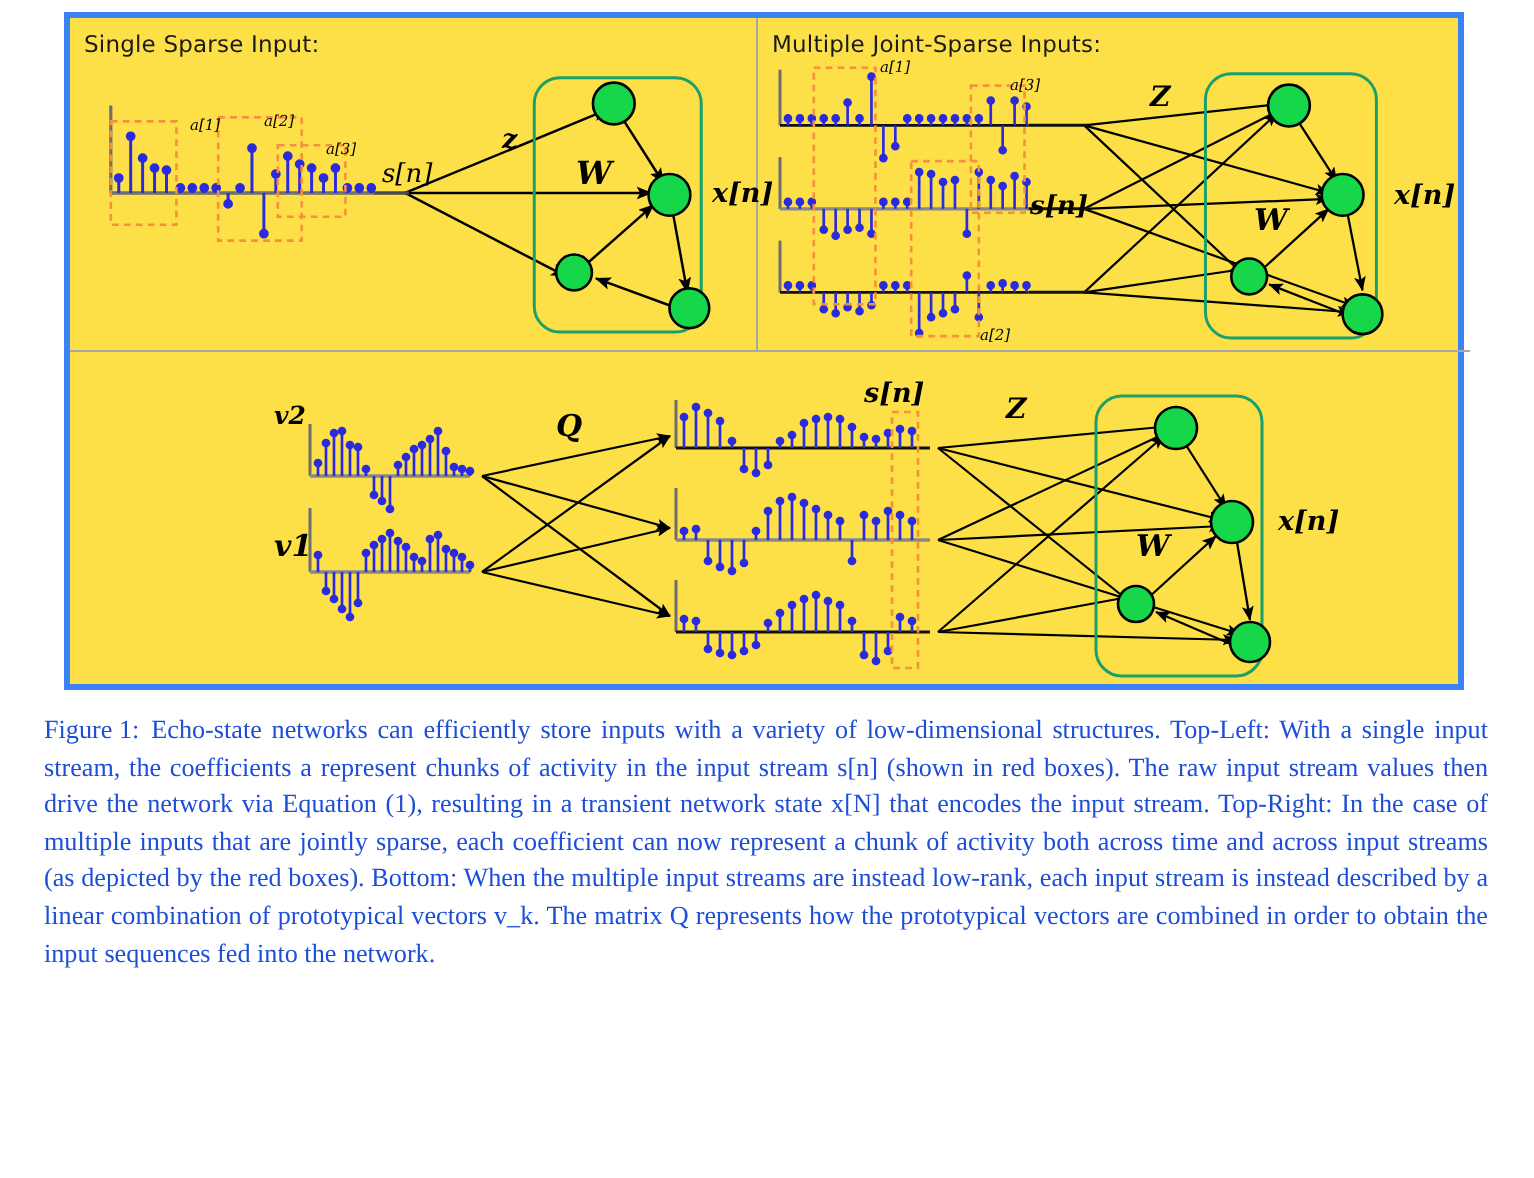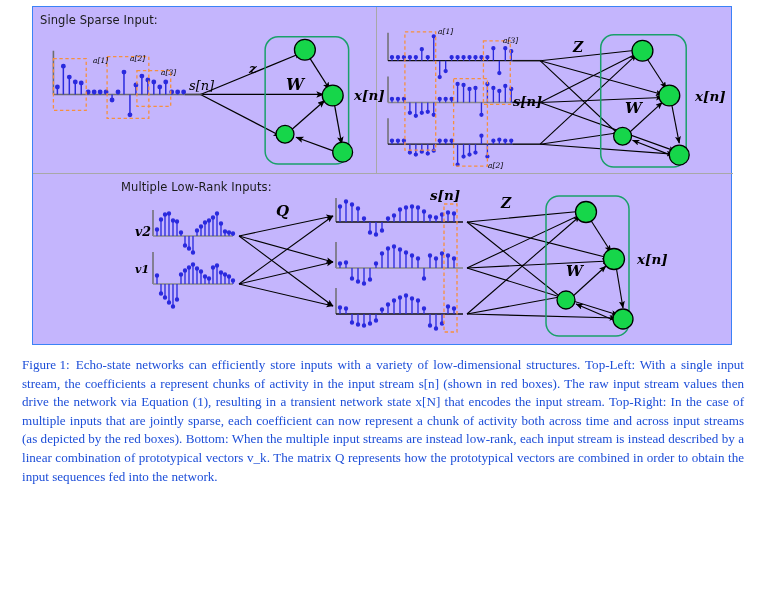--- a/index.html
+++ b/index.html
@@ -1,21 +1,21 @@
 <!DOCTYPE html>
 <html><head>
 <meta charset="utf-8">
 <style>
   html,body{margin:0;padding:0;background:#ffffff;}
   body{width:767px;height:589px;position:relative;overflow:hidden;
        font-family:"Liberation Serif",serif;color:#000;}
 
   
   #figure-frame{position:absolute;left:32px;top:6px;width:700px;height:339px;
-                border:1px solid #3b82f6;box-sizing:border-box;background:#c4b5fd;}
+                border:3px solid #3b82f6;box-sizing:border-box;background:#fde047;}
 
   .panel{position:absolute;box-sizing:border-box;}
   #panel-top-left{left:0;top:0;width:344px;height:167px;border-right:1px solid #a8a8a8;
                   border-bottom:1px solid #a8a8a8;}
   #panel-top-right{left:344px;top:0;width:356px;height:167px;border-bottom:1px solid #a8a8a8;}
   #panel-bottom{left:0;top:167px;width:700px;height:172px;}
 
   .panel-title{position:absolute;font-family:"DejaVu Sans",sans-serif;
                font-size:11.5px;color:#1a1a1a;white-space:nowrap;letter-spacing:0.1px;}
   #panel-top-left .panel-title{left:7px;top:6px;}
@@ -139,20 +139,21 @@
     <div class="mlabel" style="left:60px;top:50px;font-size:7.5px;">a[1]</div>
     <div class="mlabel" style="left:97px;top:48px;font-size:7.5px;">a[2]</div>
     <div class="mlabel" style="left:128px;top:62px;font-size:7.5px;">a[3]</div>
     <div class="mlabel" style="left:156px;top:72px;font-size:13px;">s[n]</div>
     <div class="mlabel mbold" style="left:216px;top:55px;font-size:13.5px;">z</div>
     <div class="mlabel mbold" style="left:253px;top:70px;font-size:16px;">W</div>
     <div class="mlabel mbold" style="left:321px;top:82px;font-size:13.5px;">x[n]</div>
   </div>
 
   <div class="panel" id="panel-top-right">
+    <div class="panel-title">Multiple Joint-Sparse Inputs:</div>
 
     <svg class="svg-layer" viewBox="0 0 356 167">
 
       <g stroke="#6e6e6e">
         <line x1="10" y1="26" x2="10" y2="54" stroke-width="1.5"></line>
         <line x1="10" y1="54" x2="135" y2="54" stroke="#111" stroke-width="1.4"></line>
         <line x1="10" y1="70" x2="10" y2="96" stroke-width="1.5"></line>
         <line x1="10" y1="96" x2="135" y2="96" stroke="#888" stroke-width="1.6"></line>
         <line x1="10" y1="112" x2="10" y2="138" stroke-width="1.5"></line>
         <line x1="10" y1="138" x2="135" y2="138" stroke="#111" stroke-width="1.4"></line>
@@ -339,21 +340,20 @@
     <div class="mlabel" style="left:61px;top:21px;font-size:7.5px;">a[1]</div>
     <div class="mlabel" style="left:126px;top:30px;font-size:7.5px;">a[3]</div>
     <div class="mlabel" style="left:111px;top:155px;font-size:7.5px;">a[2]</div>
     <div class="mlabel mbold" style="left:136px;top:88px;font-size:13px;">s[n]</div>
     <div class="mlabel mbold" style="left:196px;top:33px;font-size:14px;">Z</div>
     <div class="mlabel mbold" style="left:248px;top:94px;font-size:15px;">W</div>
     <div class="mlabel mbold" style="left:318px;top:83px;font-size:13.5px;">x[n]</div>
   </div>
 
   <div class="panel" id="panel-bottom">
-    <div class="panel-title">Multiple Low-Rank Inputs:</div>
 
     <svg class="svg-layer" viewBox="0 0 700 172">
 
       <g stroke="#6e6e6e">
         <line x1="120" y1="36" x2="120" y2="62" stroke-width="1.5"></line>
         <line x1="120" y1="62" x2="200" y2="62" stroke="#888" stroke-width="1.7"></line>
         <line x1="120" y1="78" x2="120" y2="110" stroke-width="1.5"></line>
         <line x1="120" y1="110" x2="200" y2="110" stroke="#888" stroke-width="1.7"></line>
       </g>
 
@@ -615,22 +615,22 @@
       </g>
 
       <g>
         <circle cx="553" cy="38" r="10.5" fill="#16d64a" stroke="#000" stroke-width="1.3"></circle>
         <circle cx="581" cy="85" r="10.5" fill="#16d64a" stroke="#000" stroke-width="1.3"></circle>
         <circle cx="533" cy="126" r="9" fill="#16d64a" stroke="#000" stroke-width="1.3"></circle>
         <circle cx="590" cy="145" r="10" fill="#16d64a" stroke="#000" stroke-width="1.3"></circle>
       </g>
     </svg>
 
-    <div class="mlabel mbold" style="left:102px;top:52px;font-size:12.5px;"><span>v2</span></div>
-    <div class="mlabel mbold" style="left:102px;top:90px;font-size:11px;"><span>v1</span></div>
+    <div class="mlabel mbold" style="left:102px;top:26px;font-size:12.5px;"><span>v2</span></div>
+    <div class="mlabel mbold" style="left:102px;top:90px;font-size:15px;"><span>v1</span></div>
     <div class="mlabel mbold" style="left:243px;top:30px;font-size:15px;">Q</div>
     <div class="mlabel mbold" style="left:397px;top:15px;font-size:13.5px;">s[n]</div>
     <div class="mlabel mbold" style="left:468px;top:22px;font-size:14px;">Z</div>
     <div class="mlabel mbold" style="left:533px;top:90px;font-size:15px;">W</div>
     <div class="mlabel mbold" style="left:604px;top:79px;font-size:13.5px;">x[n]</div>
   </div>
 </div>
 
 <div id="caption">
   <span class="cap-label">Figure 1:</span>

